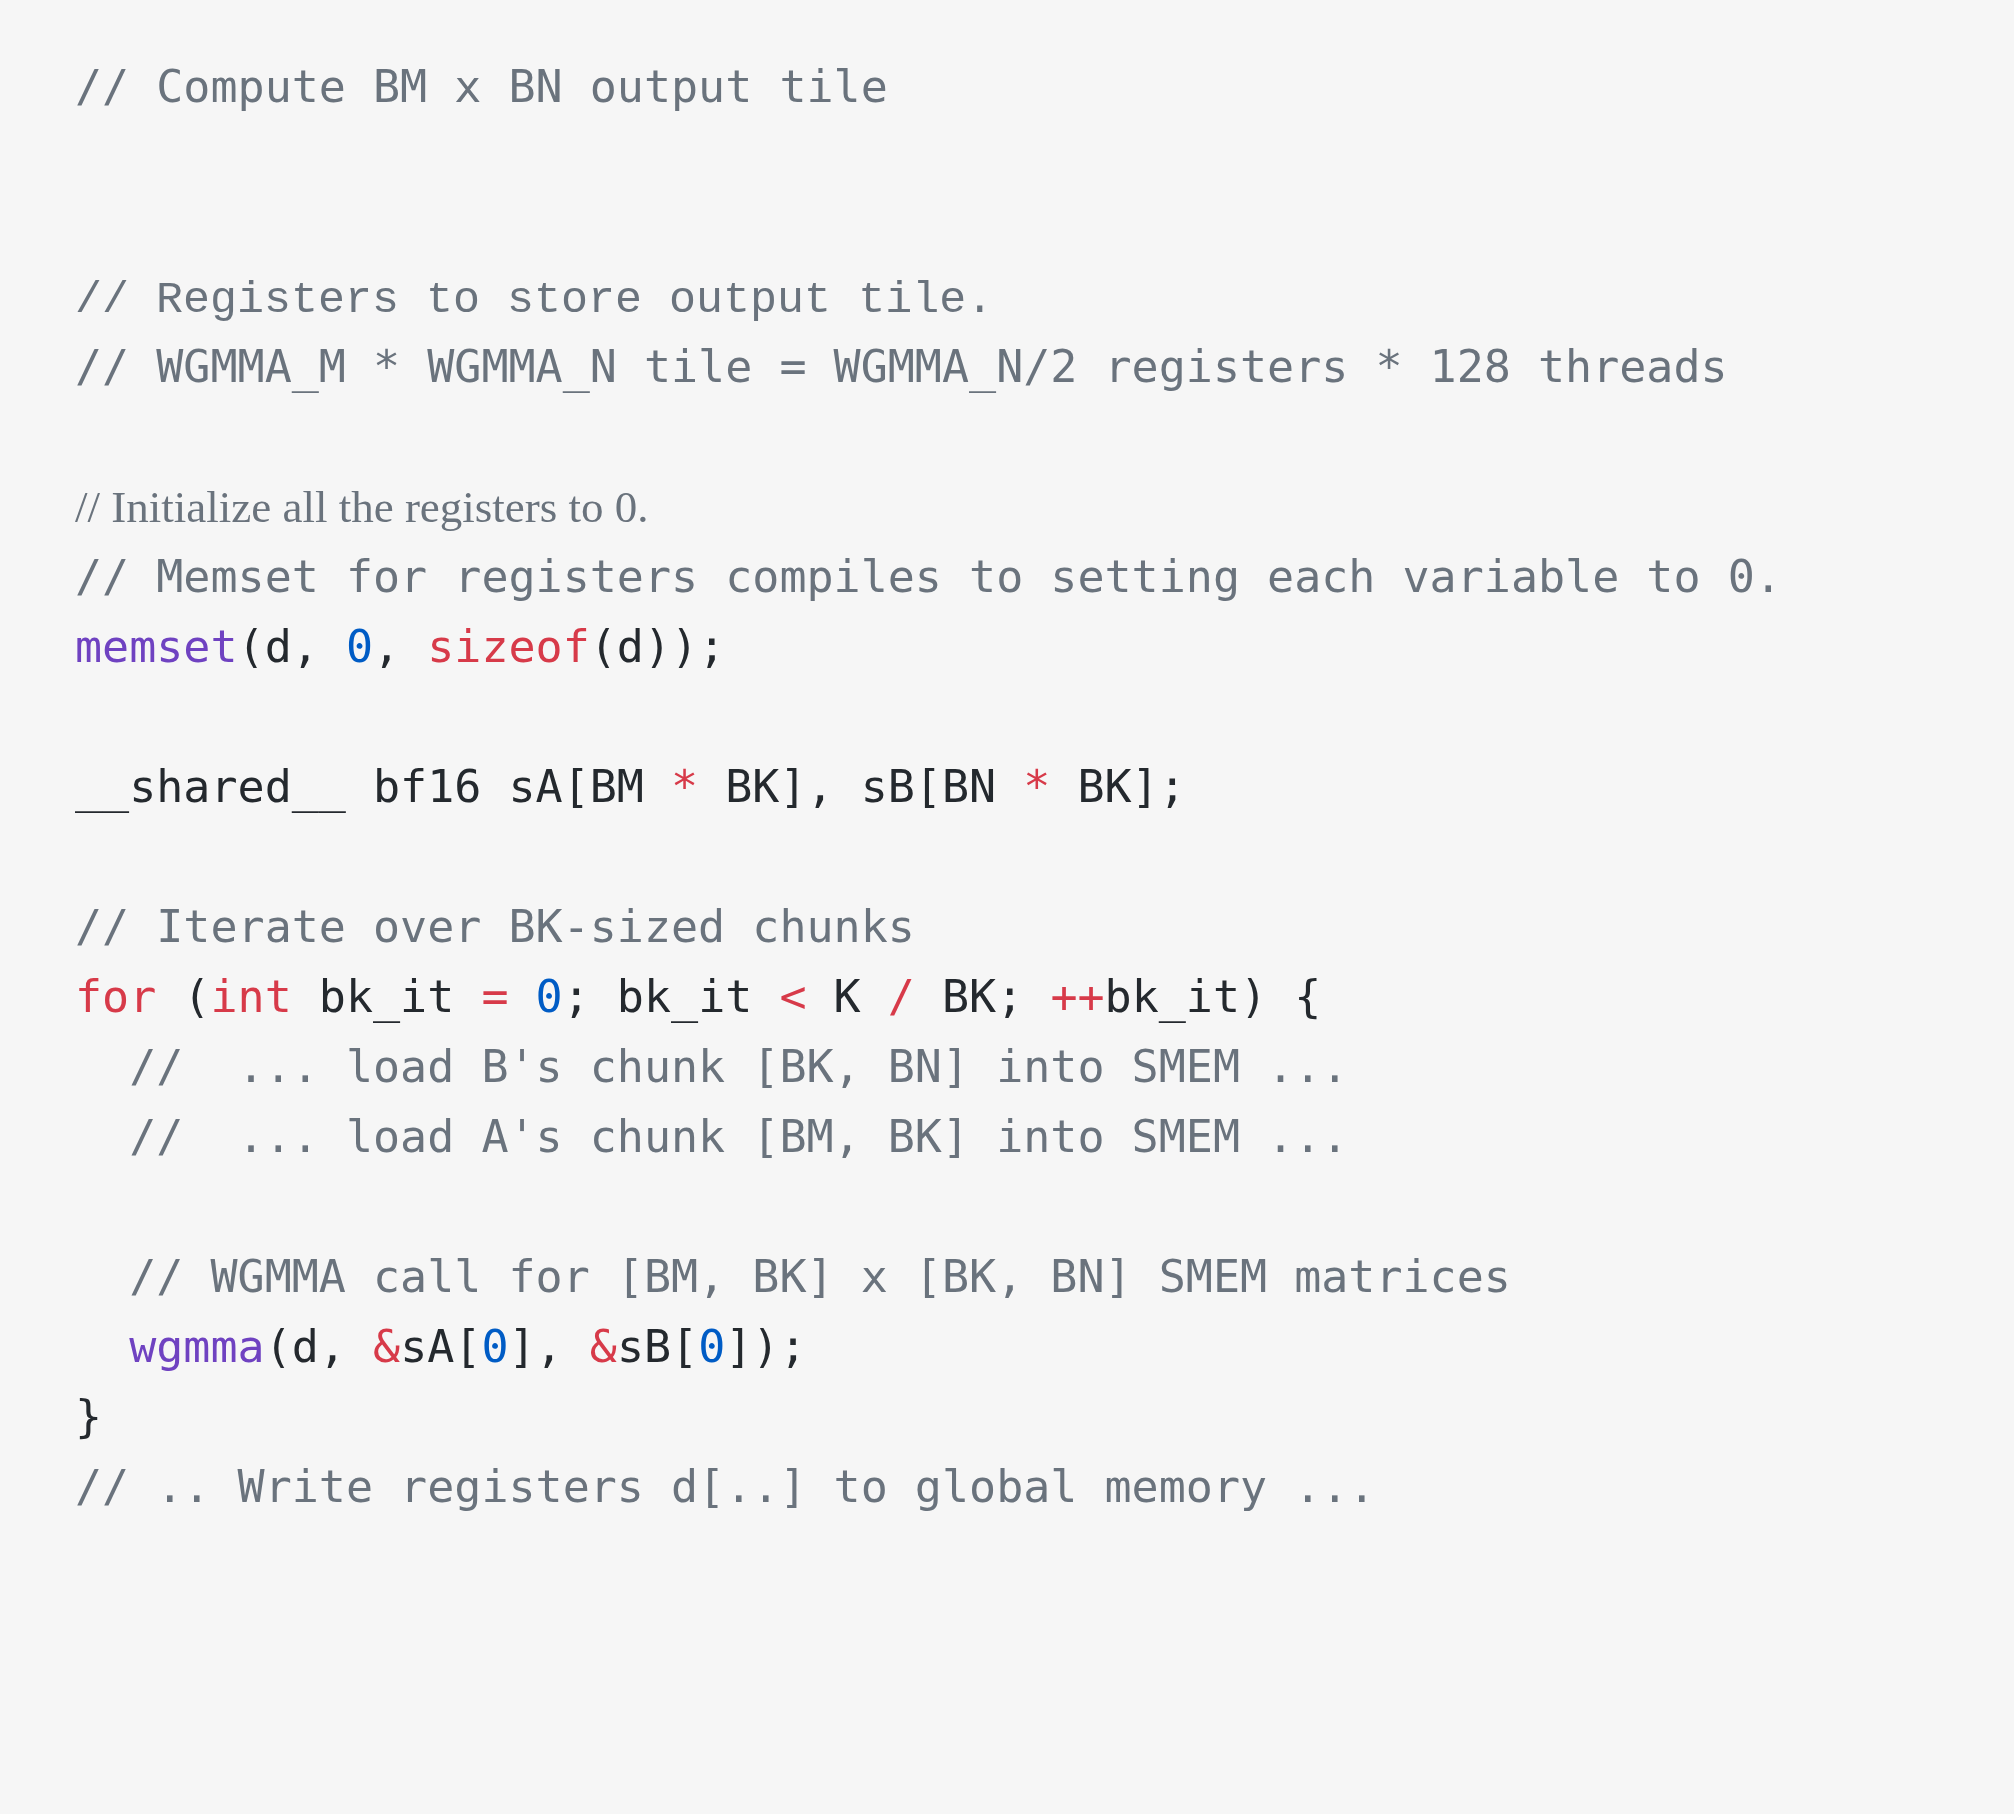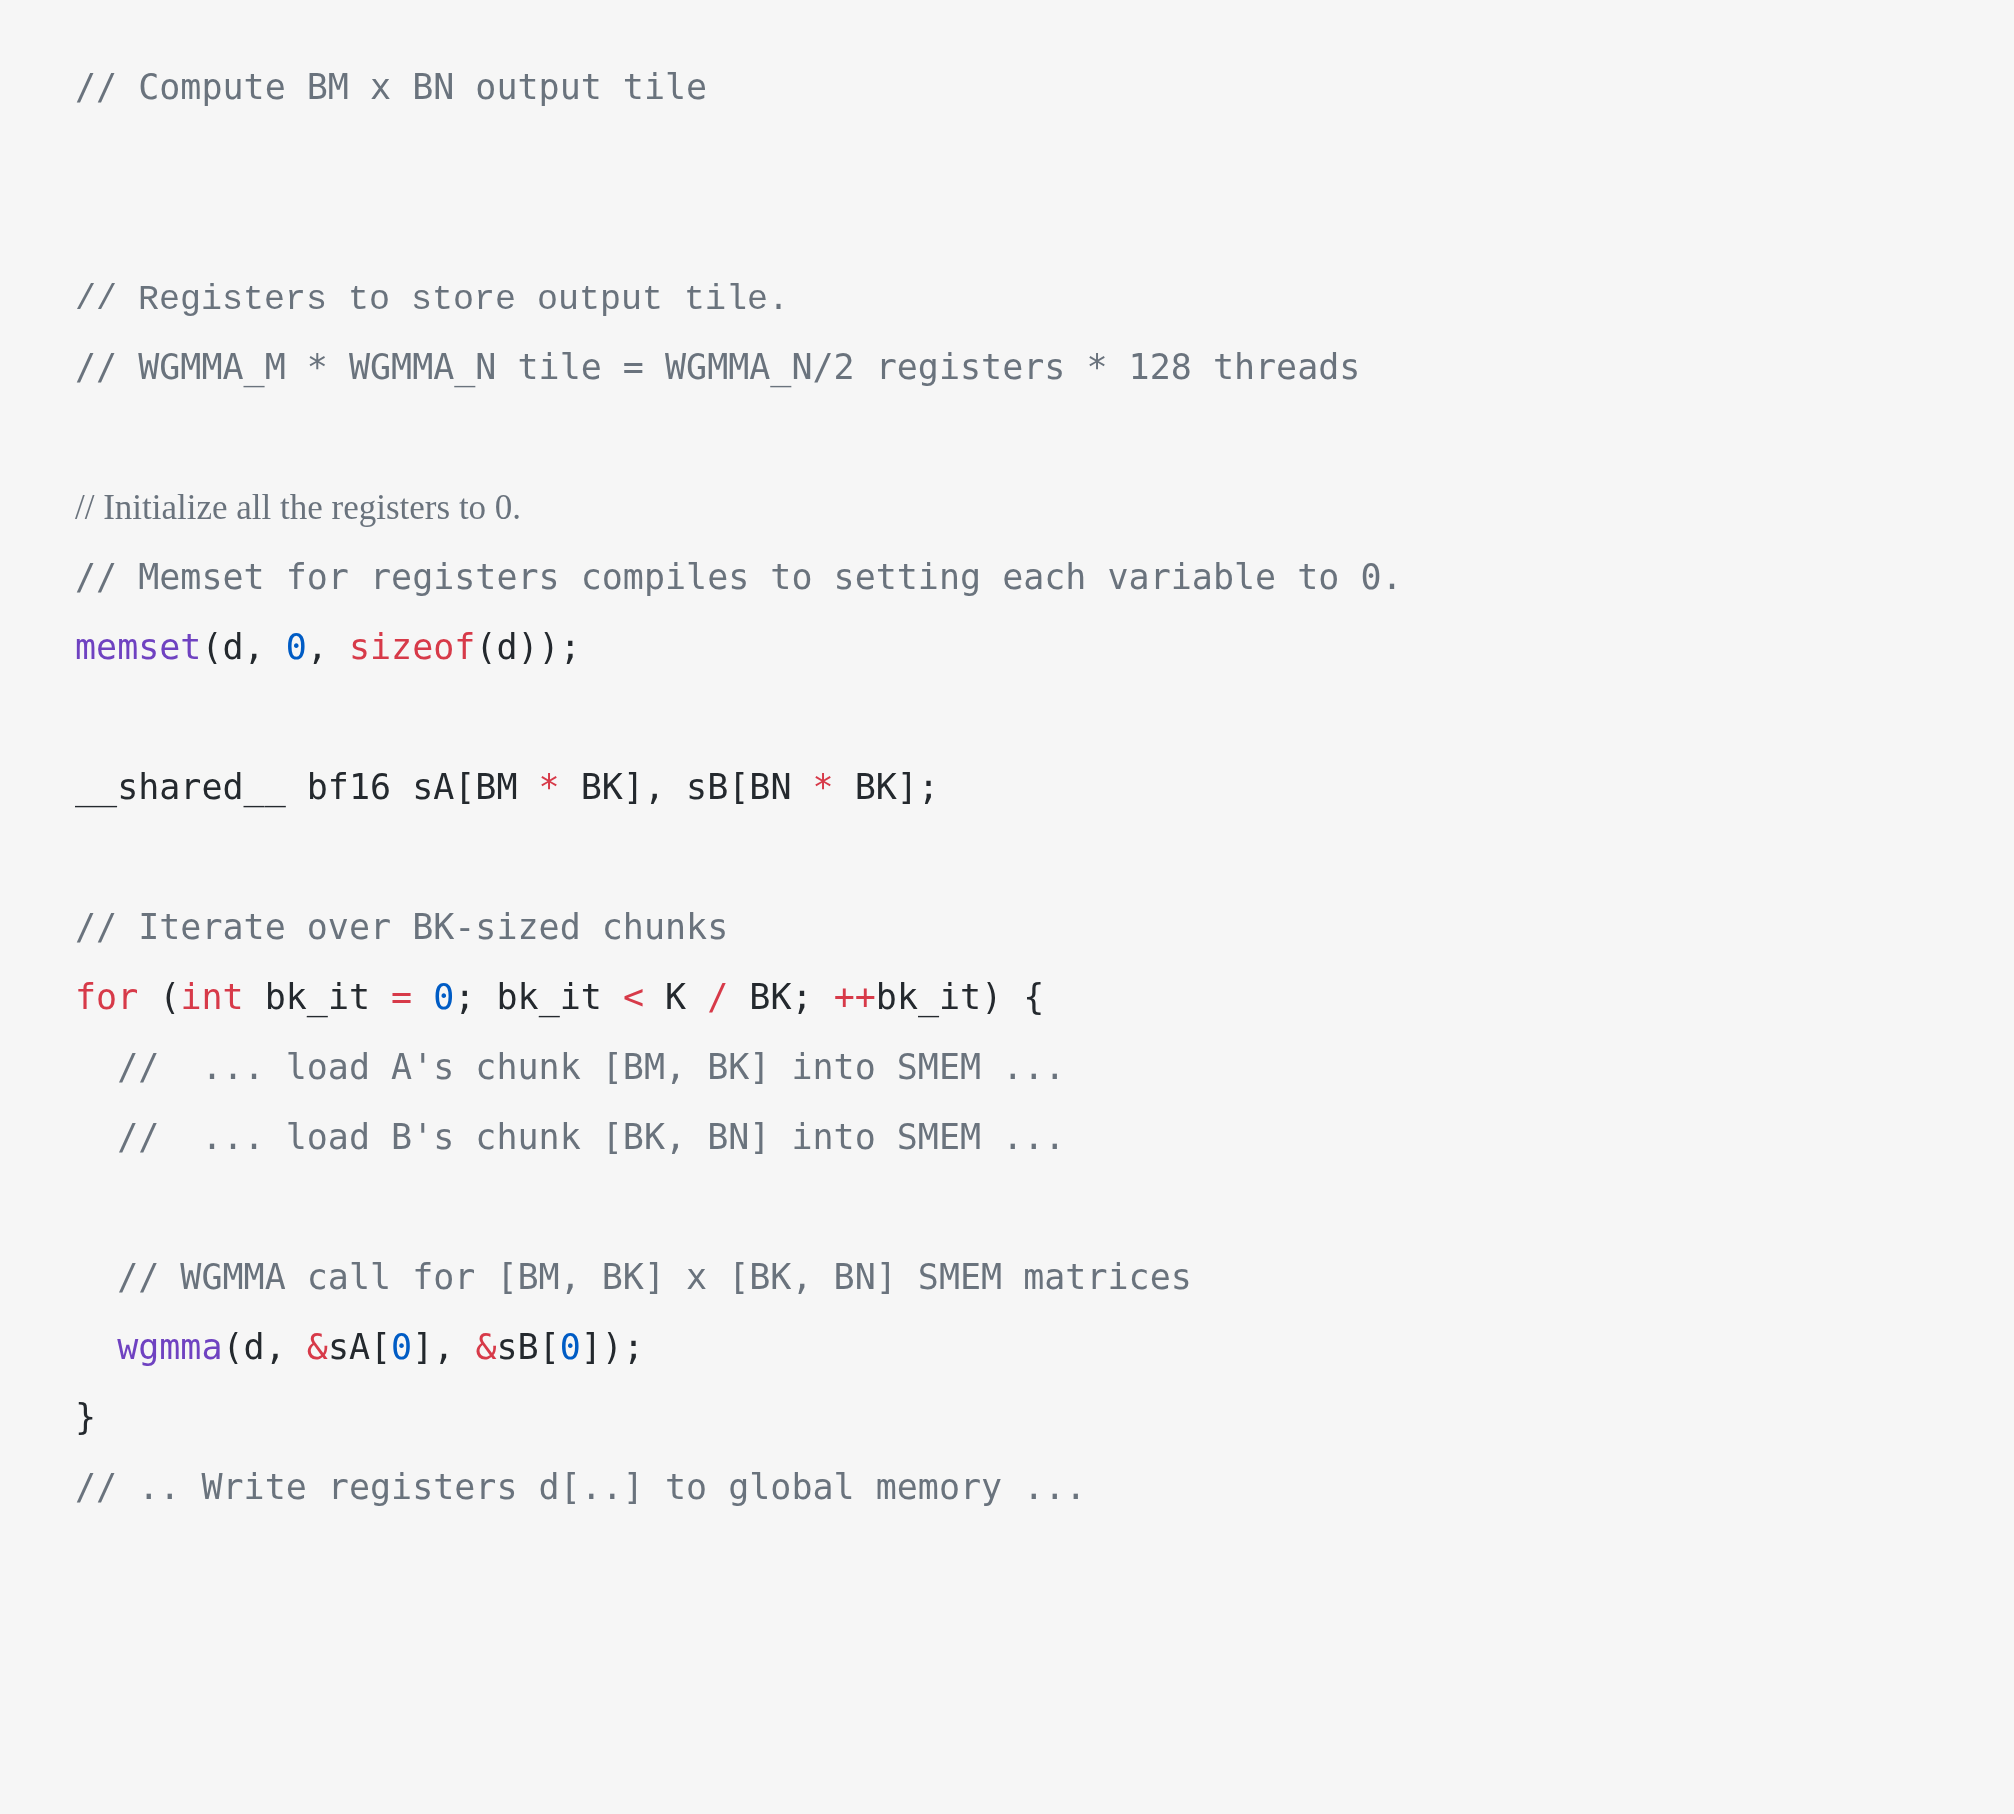--- a/index.html
+++ b/index.html
@@ -16,21 +16,21 @@
   #code-block {
     box-sizing: border-box;
     width: 2014px;
     height: 1814px;
     background: #f6f6f6;
     padding: 52px 0 0 75px;
   }
   .code-line {
     height: 70px;
     line-height: 70px;
-    font-size: 35px;
+    font-size: 45px;
     letter-spacing: 0px;
     white-space: pre;
     font-family: "DejaVu Sans Mono", monospace;
     color: #24292e;
   }
   .code-line.blank {
     height: 70px;
   }
   .tok { white-space: pre; }
   .tok-comment  { color: #6a737d; }
@@ -51,21 +51,21 @@
     <div class="code-line"><span class="tok tok-comment" style="color: rgb(106, 115, 125);">// WGMMA_M * WGMMA_N tile = WGMMA_N/2 registers * 128 threads</span></div>
     <div class="code-line blank">&nbsp;</div>
     <div class="code-line"><span class="tok tok-comment" style="color: rgb(106, 115, 125); font-family: Liberation Serif, serif;">// Initialize all the registers to 0.</span></div>
     <div class="code-line"><span class="tok tok-comment" style="color: rgb(106, 115, 125);">// Memset for registers compiles to setting each variable to 0.</span></div>
     <div class="code-line"><span class="tok tok-function" style="color: rgb(111, 66, 193);">memset</span><span class="tok tok-plain" style="color: rgb(36, 41, 46);">(d, </span><span class="tok tok-number" style="color: rgb(0, 92, 197);">0</span><span class="tok tok-plain" style="color: rgb(36, 41, 46);">, </span><span class="tok tok-keyword" style="color: rgb(215, 58, 73);">sizeof</span><span class="tok tok-plain" style="color: rgb(36, 41, 46);">(d));</span></div>
     <div class="code-line blank">&nbsp;</div>
     <div class="code-line"><span class="tok tok-plain" style="color: rgb(36, 41, 46);">__shared__ bf16 sA[BM </span><span class="tok tok-operator" style="color: rgb(215, 58, 73);">*</span><span class="tok tok-plain" style="color: rgb(36, 41, 46);"> BK], sB[BN </span><span class="tok tok-operator" style="color: rgb(215, 58, 73);">*</span><span class="tok tok-plain" style="color: rgb(36, 41, 46);"> BK];</span></div>
     <div class="code-line blank">&nbsp;</div>
     <div class="code-line"><span class="tok tok-comment" style="color: rgb(106, 115, 125);">// Iterate over BK-sized chunks</span></div>
     <div class="code-line"><span class="tok tok-keyword" style="color: rgb(215, 58, 73);">for</span><span class="tok tok-plain" style="color: rgb(36, 41, 46);"> (</span><span class="tok tok-keyword" style="color: rgb(215, 58, 73);">int</span><span class="tok tok-plain" style="color: rgb(36, 41, 46);"> bk_it </span><span class="tok tok-operator" style="color: rgb(215, 58, 73);">=</span><span class="tok tok-plain" style="color: rgb(36, 41, 46);"> </span><span class="tok tok-number" style="color: rgb(0, 92, 197);">0</span><span class="tok tok-plain" style="color: rgb(36, 41, 46);">; bk_it </span><span class="tok tok-operator" style="color: rgb(215, 58, 73);">&lt;</span><span class="tok tok-plain" style="color: rgb(36, 41, 46);"> K </span><span class="tok tok-operator" style="color: rgb(215, 58, 73);">/</span><span class="tok tok-plain" style="color: rgb(36, 41, 46);"> BK; </span><span class="tok tok-operator" style="color: rgb(215, 58, 73);">++</span><span class="tok tok-plain" style="color: rgb(36, 41, 46);">bk_it) {</span></div>
+    <div class="code-line"><span class="tok tok-comment" style="color: rgb(106, 115, 125);">  //  ... load B's chunk [BK, BN] into SMEM ...</span></div>
     <div class="code-line"><span class="tok tok-comment" style="color: rgb(106, 115, 125);">  //  ... load A's chunk [BM, BK] into SMEM ...</span></div>
-    <div class="code-line"><span class="tok tok-comment" style="color: rgb(106, 115, 125);">  //  ... load B's chunk [BK, BN] into SMEM ...</span></div>
     <div class="code-line blank">&nbsp;</div>
     <div class="code-line"><span class="tok tok-comment" style="color: rgb(106, 115, 125);">  // WGMMA call for [BM, BK] x [BK, BN] SMEM matrices</span></div>
     <div class="code-line"><span class="tok tok-plain" style="color: rgb(36, 41, 46);">  </span><span class="tok tok-function" style="color: rgb(111, 66, 193);">wgmma</span><span class="tok tok-plain" style="color: rgb(36, 41, 46);">(d, </span><span class="tok tok-operator" style="color: rgb(215, 58, 73);">&amp;</span><span class="tok tok-plain" style="color: rgb(36, 41, 46);">sA[</span><span class="tok tok-number" style="color: rgb(0, 92, 197);">0</span><span class="tok tok-plain" style="color: rgb(36, 41, 46);">], </span><span class="tok tok-operator" style="color: rgb(215, 58, 73);">&amp;</span><span class="tok tok-plain" style="color: rgb(36, 41, 46);">sB[</span><span class="tok tok-number" style="color: rgb(0, 92, 197);">0</span><span class="tok tok-plain" style="color: rgb(36, 41, 46);">]);</span></div>
     <div class="code-line"><span class="tok tok-plain" style="color: rgb(36, 41, 46);">}</span></div>
     <div class="code-line"><span class="tok tok-comment" style="color: rgb(106, 115, 125);">// .. Write registers d[..] to global memory ...</span></div>
   </div>
 
 
 </body></html>

